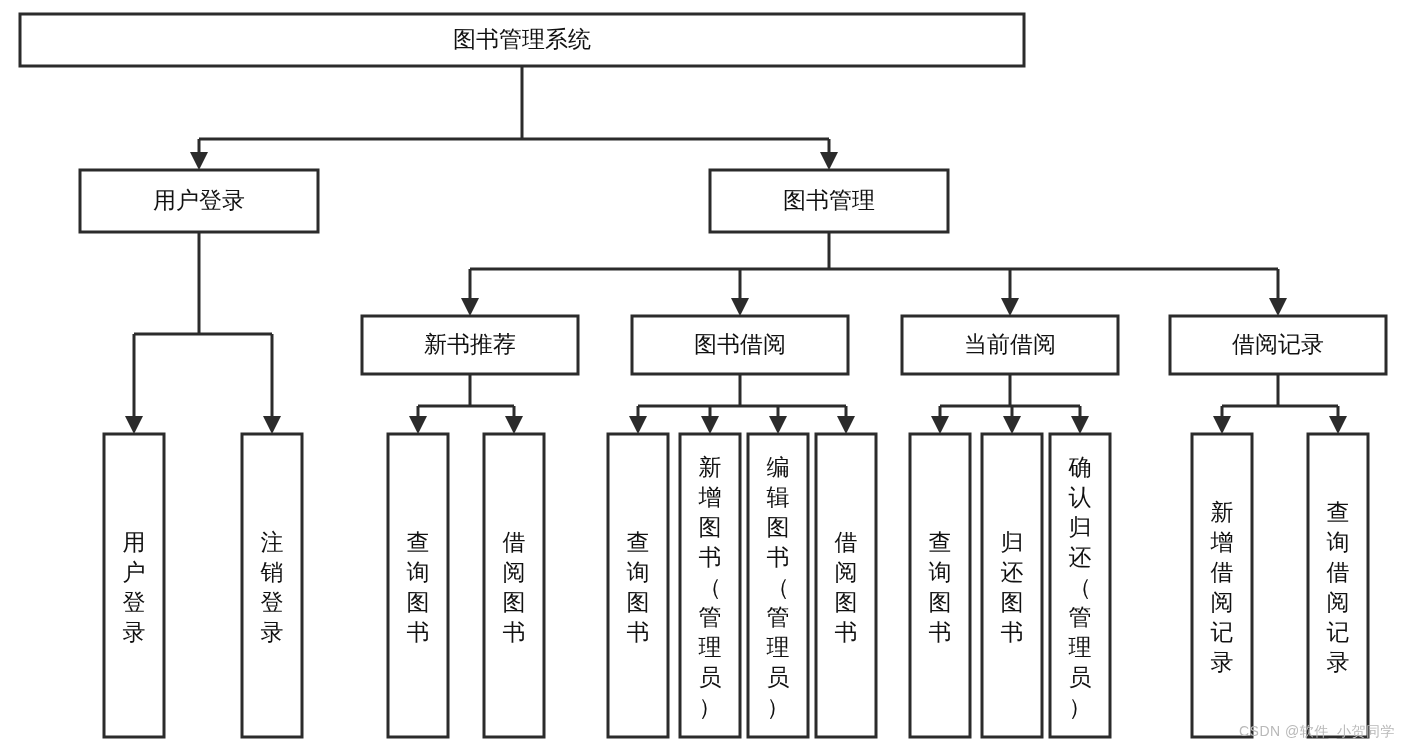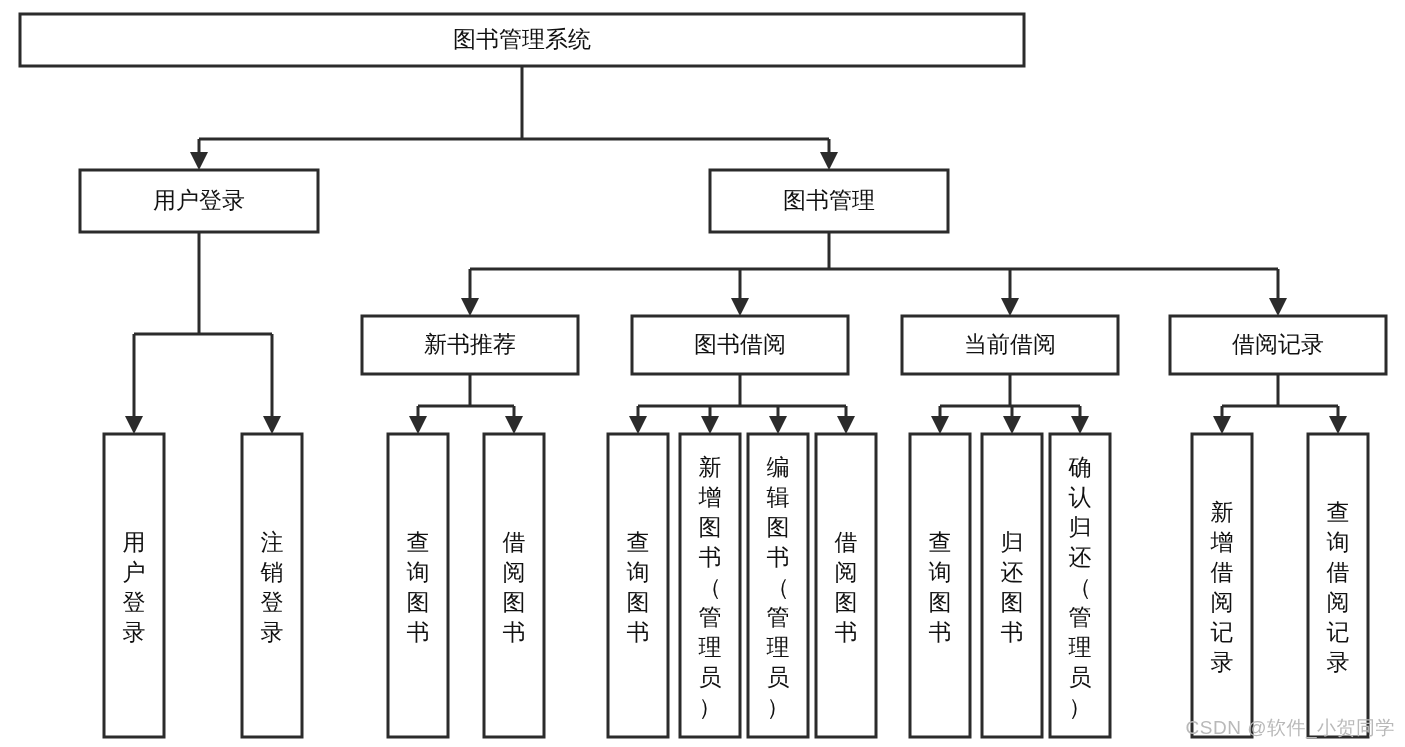--- a/index.html
+++ b/index.html
@@ -51,21 +51,21 @@
     font-family: "Liberation Sans", "DejaVu Sans", sans-serif;
     font-size: 23px;
     fill: #111111;
     text-anchor: middle;
   }
   .watermark {
     position: absolute;
     right: 10px;
     bottom: 6px;
     font-family: "Liberation Sans", "DejaVu Sans", sans-serif;
-    font-size: 19px;
+    font-size: 14px;
     color: #b9b9b9;
     letter-spacing: 0.5px;
     white-space: nowrap;
     pointer-events: none;
     text-align: center;
   }
 </style>
 </head>
 <body>
 

